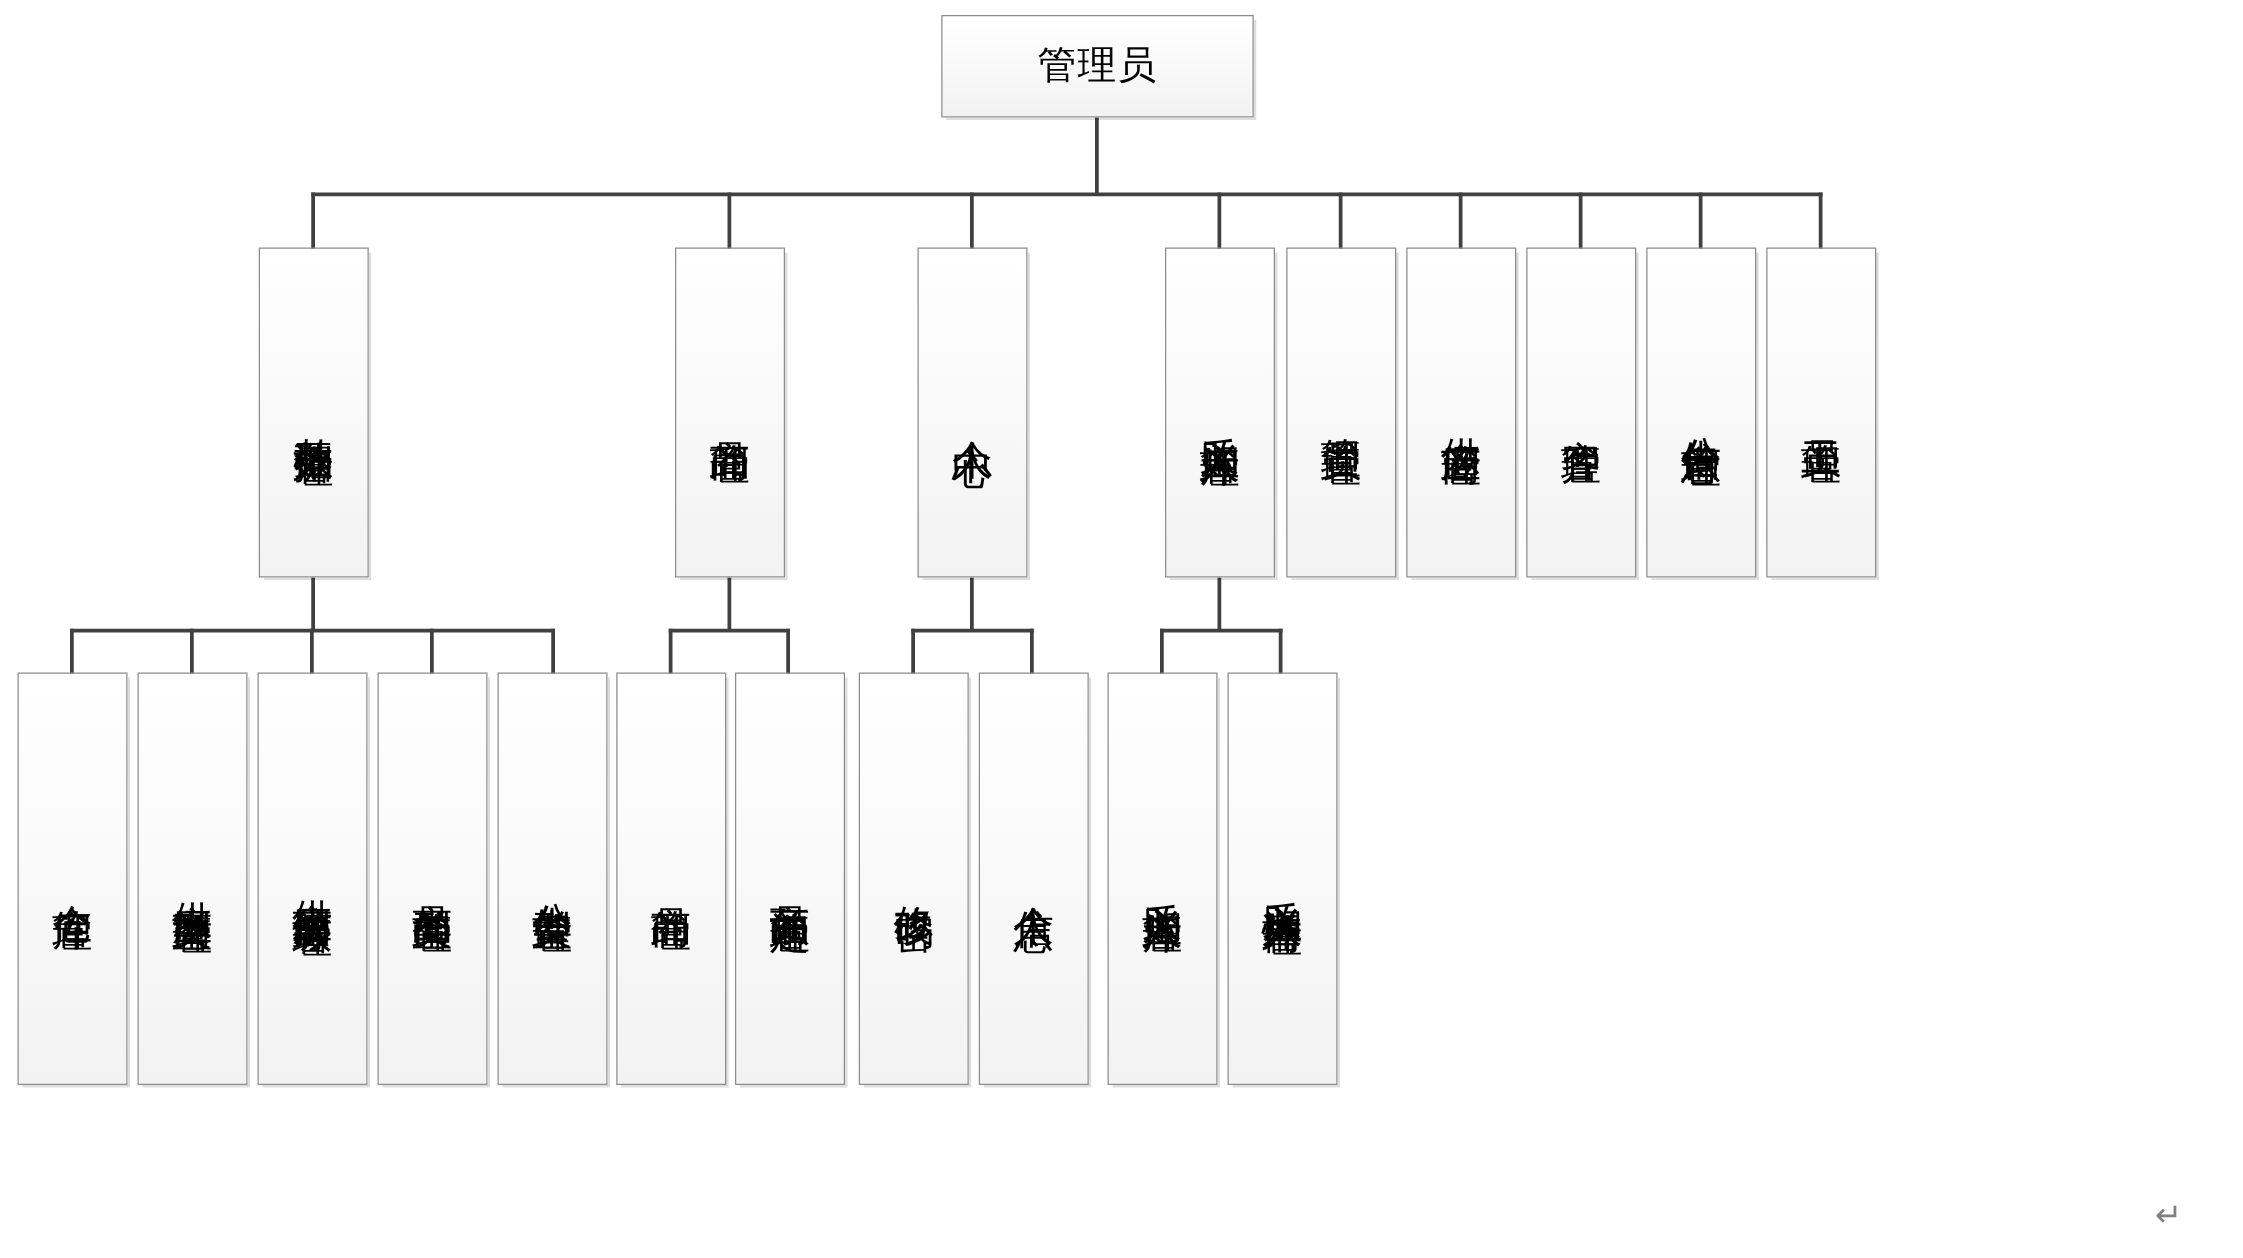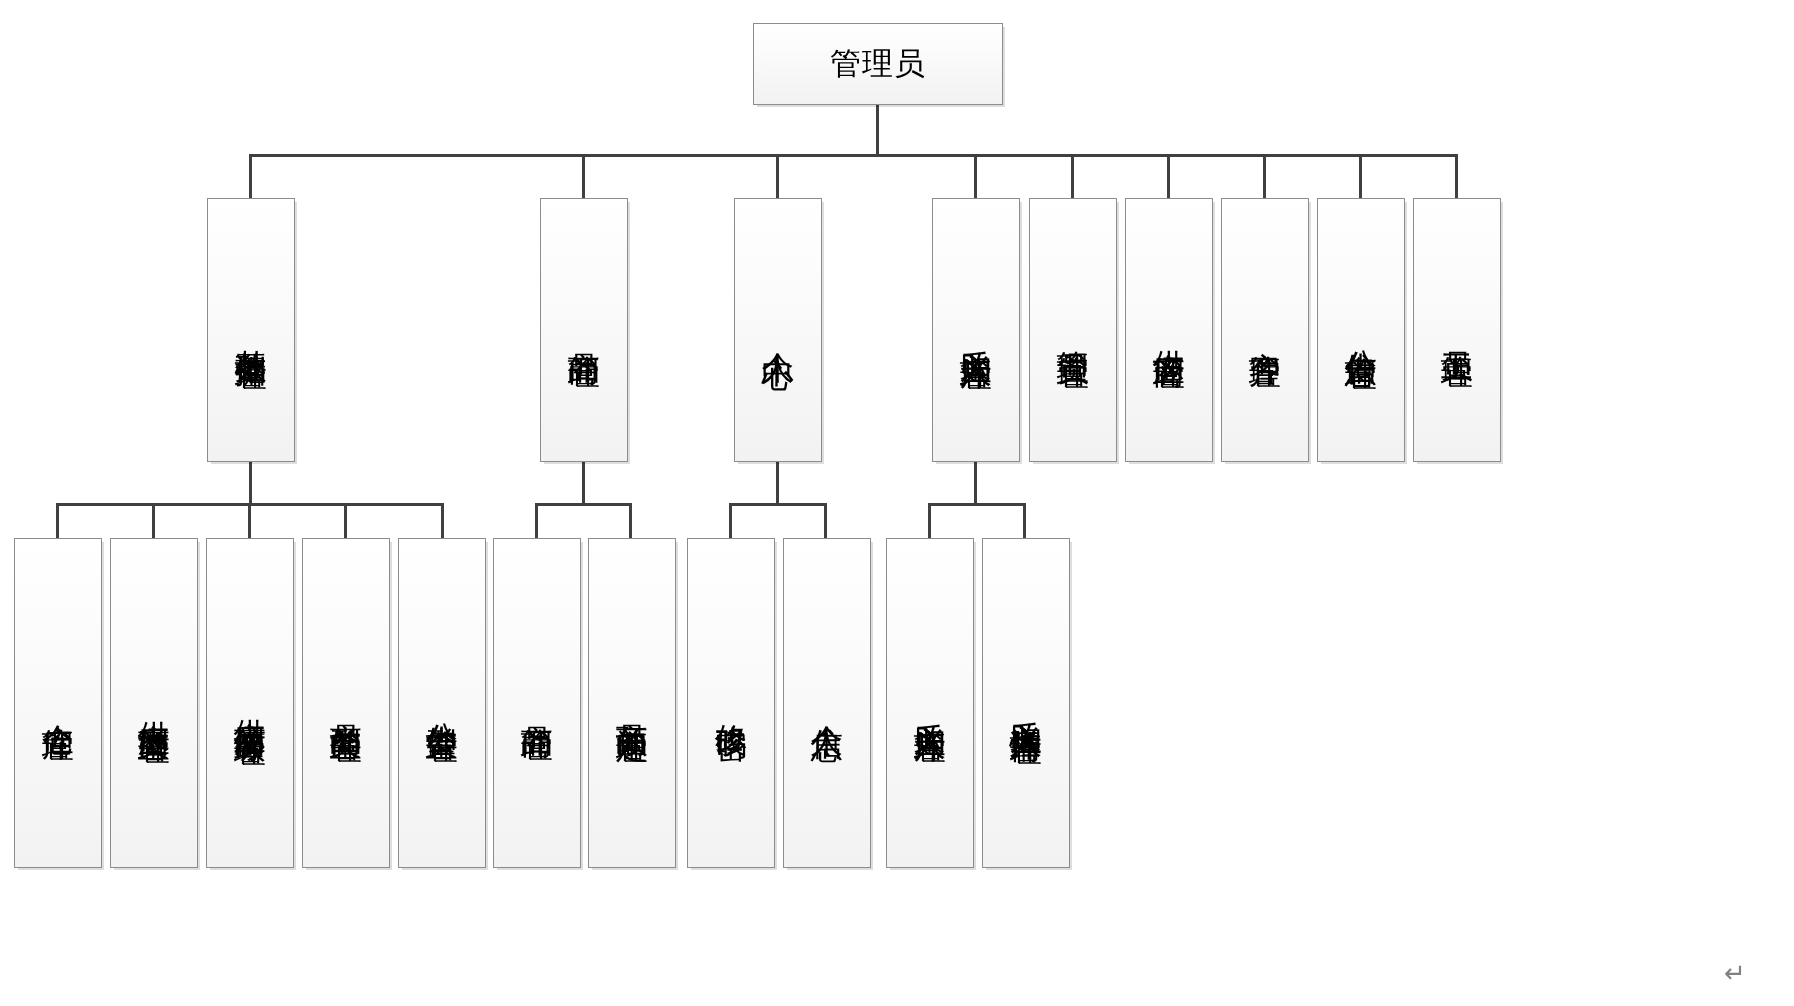--- a/index.html
+++ b/index.html
@@ -108,21 +108,21 @@
     <div class="line h" style="left:729px; top:503px; width:98px;"></div>
     <div class="line v" style="left:729px; top:503px; height:37px;"></div>
     <div class="line v" style="left:824px; top:503px; height:37px;"></div>
 
     <div class="line v" style="left:974px; top:462px; height:43px;"></div>
     <div class="line h" style="left:928px; top:503px; width:98px;"></div>
     <div class="line v" style="left:928px; top:503px; height:37px;"></div>
     <div class="line v" style="left:1023px; top:503px; height:37px;"></div>
   </div>
 
-  <div class="node horiz" style="left:753px; top:12px; width:250px; height:82px;margin-top:11px;">
+  <div class="node horiz" style="left:753px; top:12px; width:250px; height:82px;">
     <span class="label">管理员</span>
   </div>
 
   <div class="node vert" style="left:207px; top:198px; width:88px; height:264px;">
     <span class="label">基础数据管理</span>
   </div>
   <div class="node vert" style="left:540px; top:198px; width:88px; height:264px;">
     <span class="label">商品管理</span>
   </div>
   <div class="node vert" style="left:734px; top:198px; width:88px; height:264px;">

